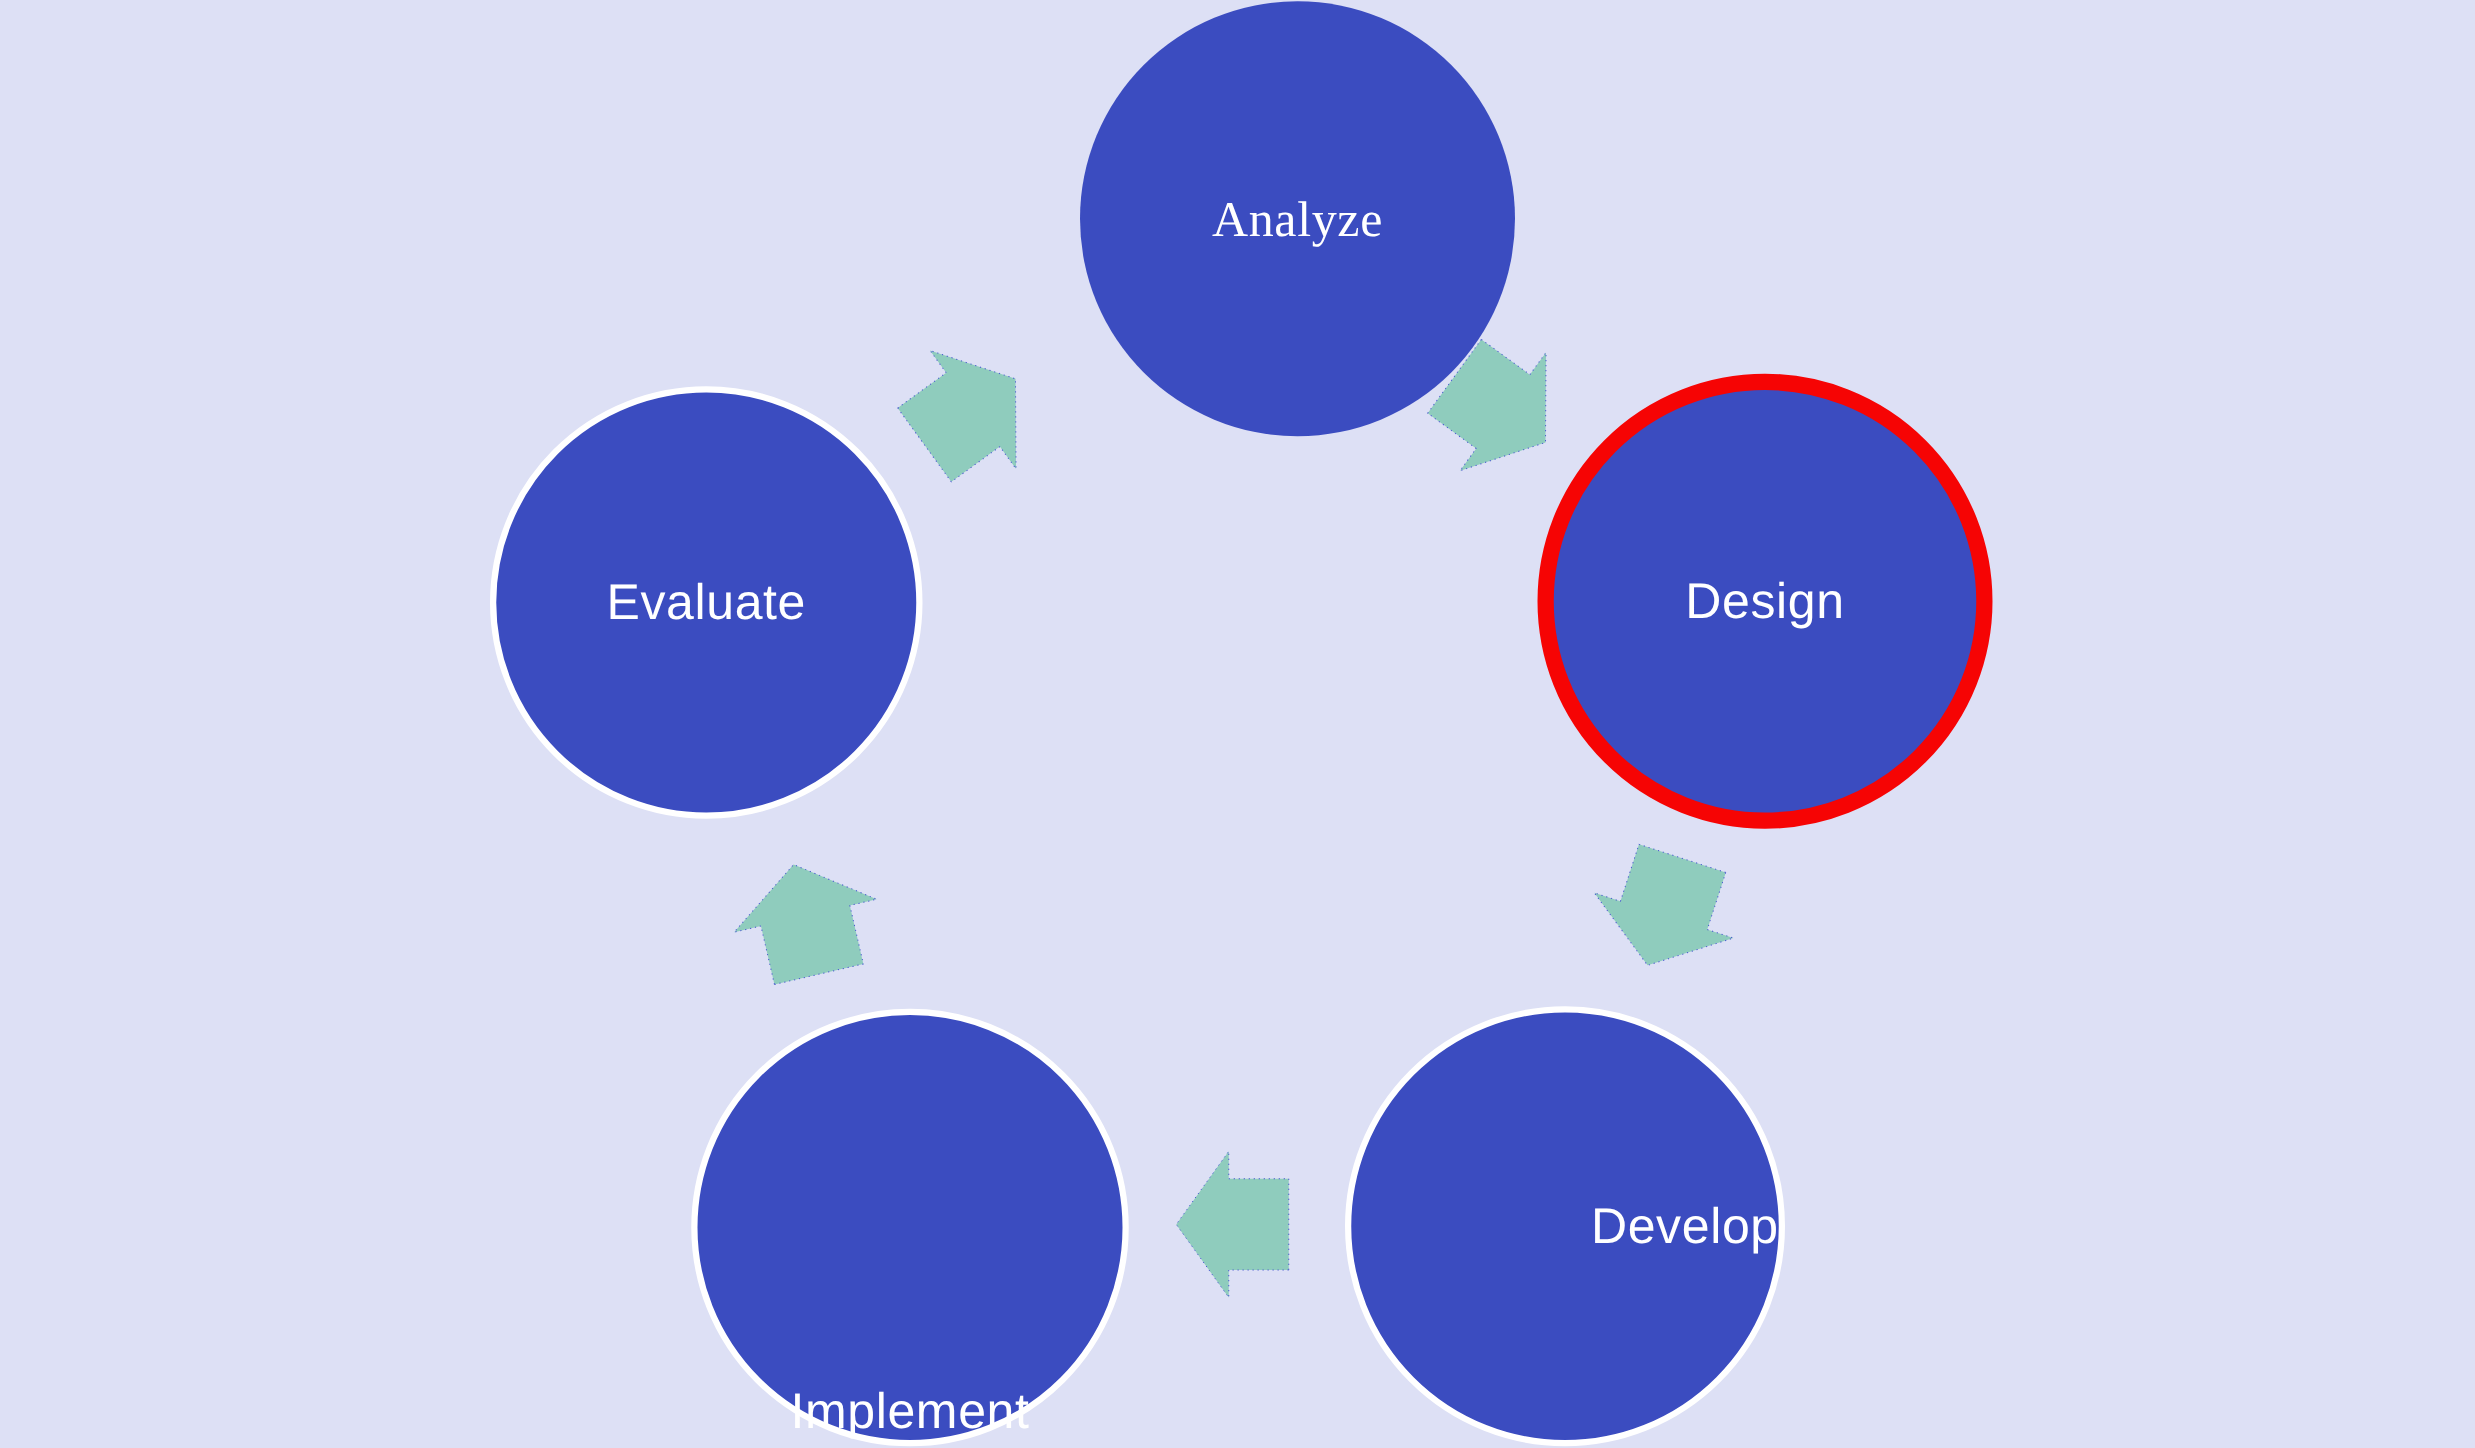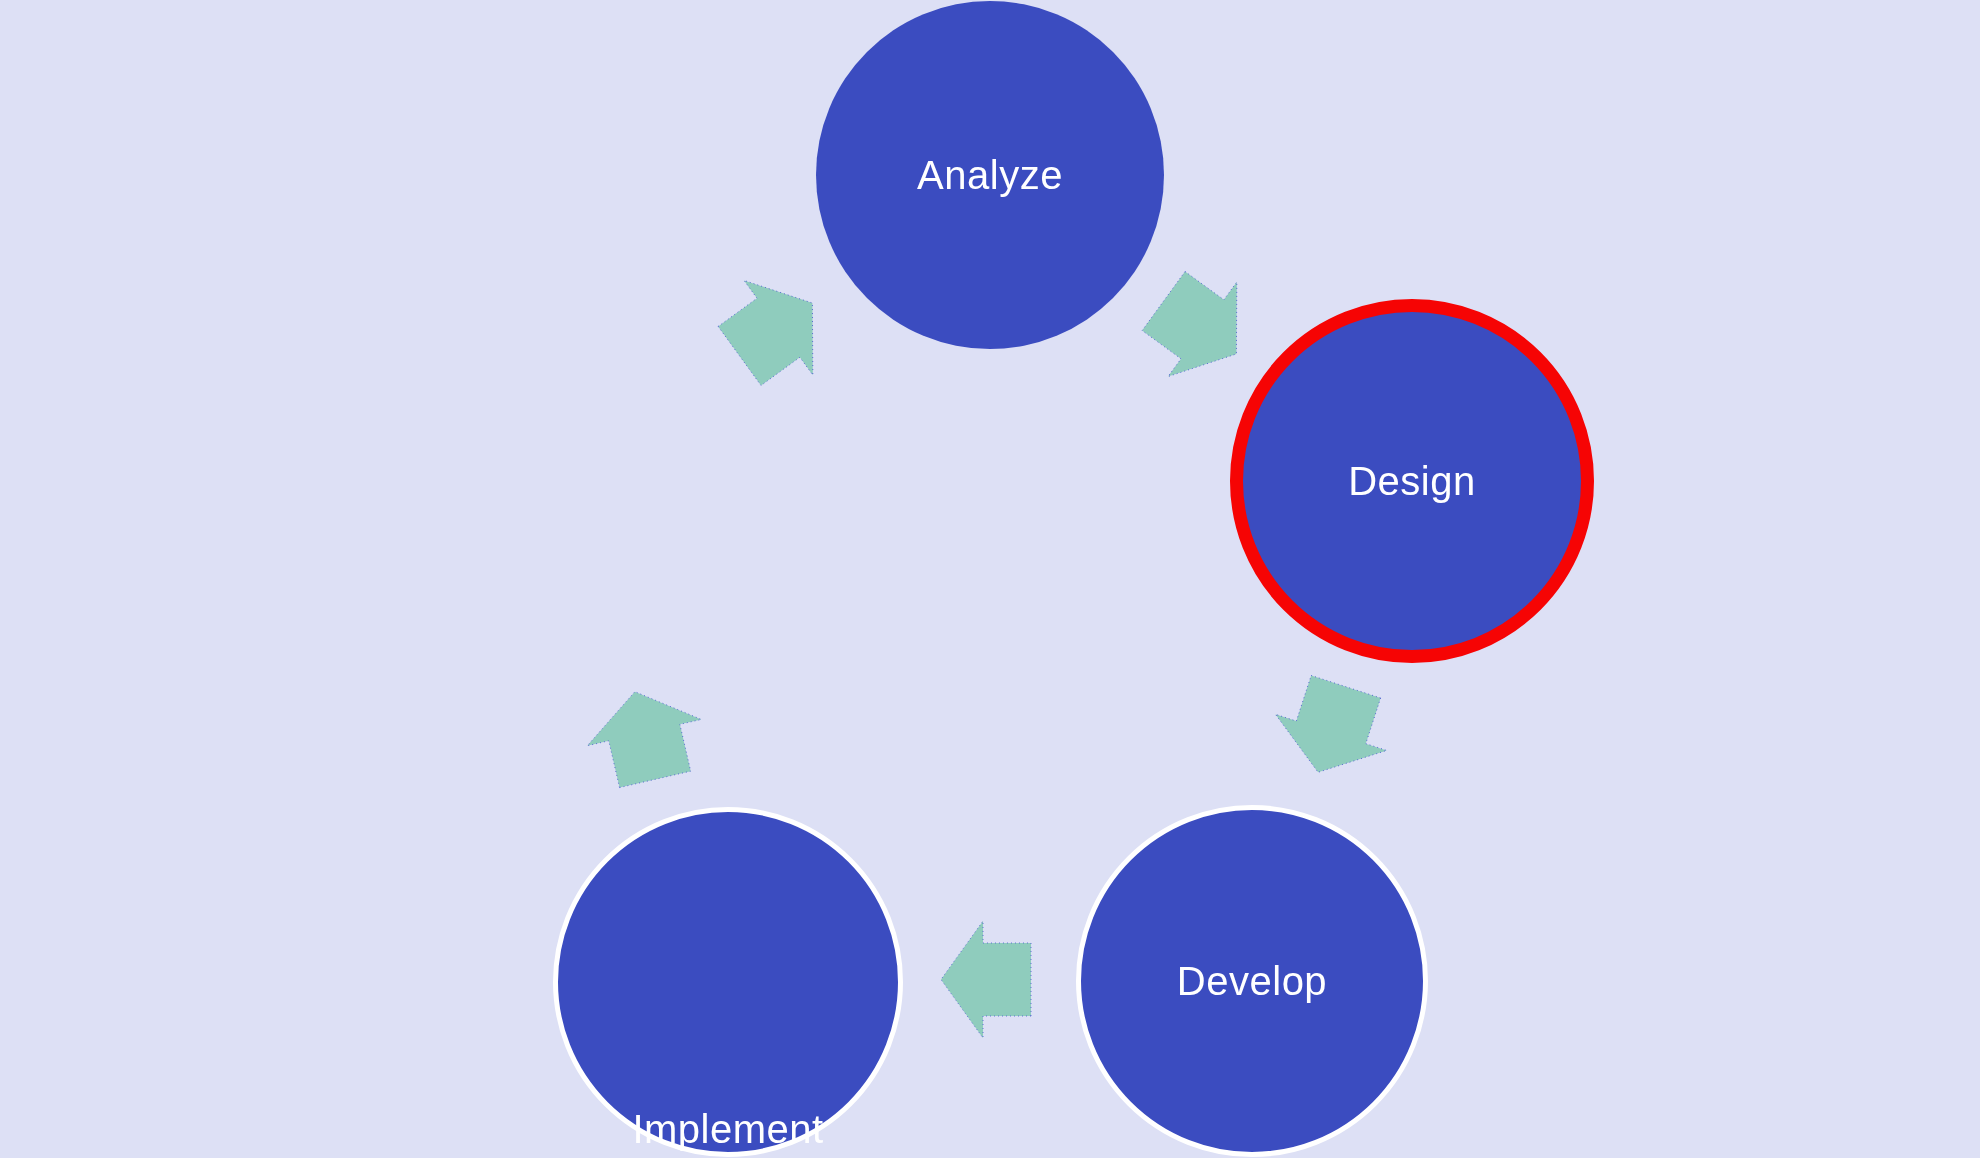--- a/index.html
+++ b/index.html
@@ -36,23 +36,23 @@
     font-size:40px;
     font-weight:400;
     letter-spacing:0.5px;
     white-space:nowrap;
     user-select:none;
   }
   .node.rimmed{ border:5px solid var(--node-border); }
   .node.highlighted{ border:13px solid var(--ring); }
 
   
-  .node-analyze  { left:816px;  top:1px;   width:348px; height:348px; }
+  .node-analyze  { left:864px;  top:1px;   width:348px; height:348px;font-family:Liberation Serif, serif; }
   .node-design   { left:1230px; top:299px; width:364px; height:364px;justify-content:center; }
-  .node-develop  { left:1076px; top:805px; width:352px; height:352px; }
+  .node-develop  { left:1076px; top:805px; width:352px; height:352px;justify-content:flex-end; }
   .node-implement{ left:553px;  top:807px; width:350px; height:350px;align-items:flex-end; }
   .node-evaluate { left:392px;  top:309px; width:346px; height:346px; }
 
   .arrow{
     position:absolute;
     width:90px;height:117px;
     color:var(--arrow);
   }
   .arrow svg{display:block;width:100%;height:100%;overflow:visible;}
   .arrow-analyze-design  { left:1155px; top:269px; transform:rotate(36deg); }
@@ -101,14 +101,17 @@
   </div>
 
   <div class="node node-develop rimmed">
     <span class="label">Develop</span>
   </div>
 
   <div class="node node-implement rimmed">
     <span class="label">Implement</span>
   </div>
 
+  <div class="node node-evaluate rimmed">
+    <span class="label">Evaluate</span>
+  </div>
 
 </div>
 
 </body></html>

